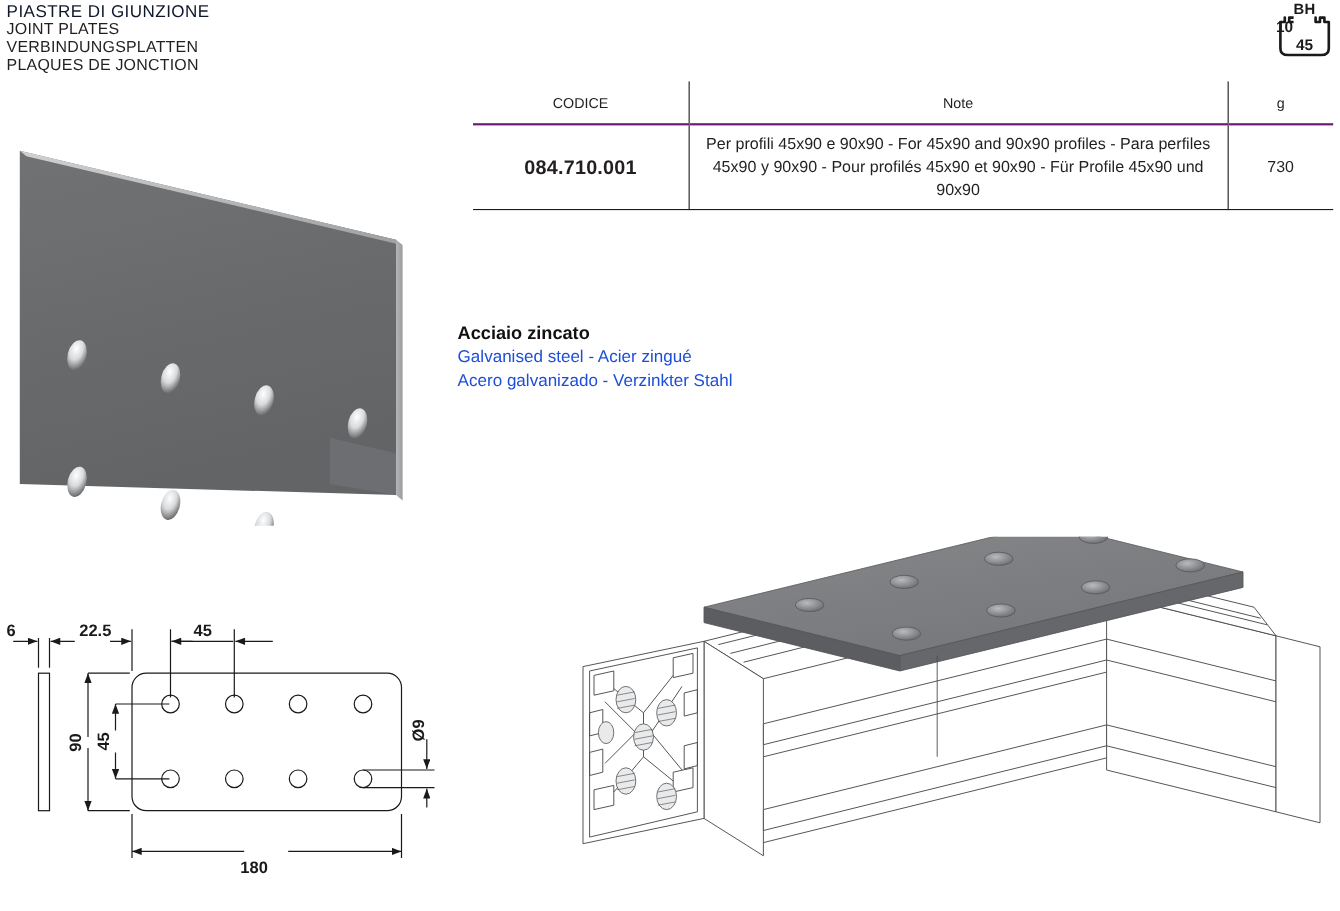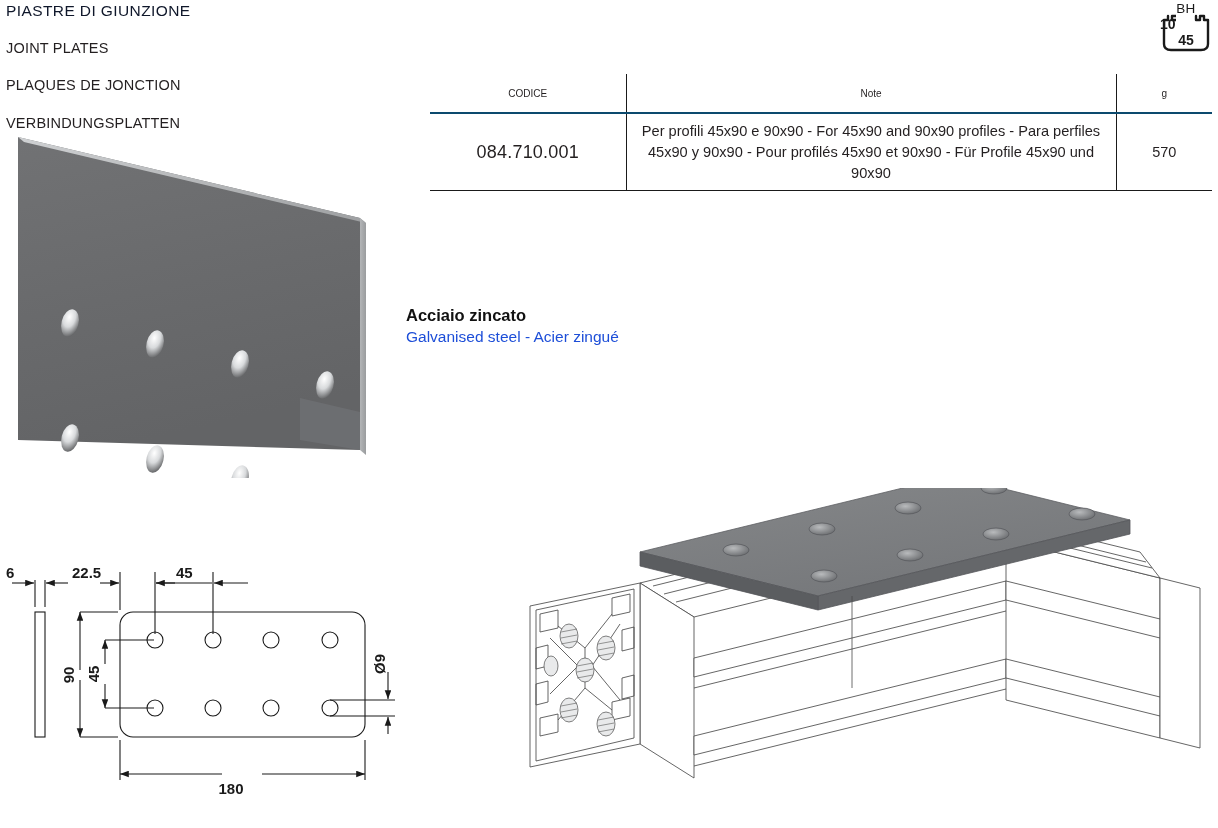--- a/index.html
+++ b/index.html
@@ -29,39 +29,38 @@
     letter-spacing: 0.4px;
     line-height: 17px;
     color: #0f172a;
   }
   #title-block .t-sub {
     font-size: 14.5px;
     font-weight: normal;
     letter-spacing: 0.2px;
     line-height: 16.4px;
     color: #231f20;
-    margin-top: 21px;
   }
 
   
   #bh-badge {
     position: absolute;
     right: 6px;
     top: 2px;
     width: 52px;
     height: 52px;
   }
   #bh-badge .bh-label {
     position: absolute;
     top: 0px;
     left: 0;
     width: 52px;
     text-align: center;
     font-size: 13.5px;
-    font-weight: normal;
+    font-weight: bold;
     letter-spacing: .3px;
     line-height: 14px;
   }
   #bh-badge .bh-n1 {
     position: absolute;
     top: 14px;
     left: 0;
     width: 52px;
     text-align: left;
     font-size: 14px;
@@ -92,53 +91,52 @@
   #spec-table th, #spec-table td {
     border: none;
     padding: 0;
     vertical-align: middle;
     text-align: center;
     font-weight: normal;
     color: #231f20;
   }
   #spec-table thead th {
     height: 38px;
-    font-size: 10px;
-    border-bottom: 2px solid #0c4a6e;
+    font-size: 13px;
+    border-bottom: 2px solid #701a75;
   }
   #spec-table thead th.c-code { border-right: 1px solid #1a1a1a; }
   #spec-table thead th.c-note { border-right: 1px solid #1a1a1a; margin-left: 35px; }
   #spec-table tbody td {
     height: 68px;
     border-bottom: 1.6px solid #1a1a1a;
     line-height: 21px;
     margin-top: 10px;
   }
   #spec-table tbody td.c-code {
     border-right: 1px solid #1a1a1a;
-    font-weight: normal;
+    font-weight: bold;
     font-size: 18px;
     letter-spacing: .2px;
   }
   #spec-table tbody td.c-note {
     border-right: 1px solid #1a1a1a;
     padding: 4px 10px;
     font-size: 14.6px;
   }
   .col-code { width: 196px; }
   .col-note { width: 490px; }
   .col-g    { width: 96px; }
 
   
   #material-block {
     position: absolute;
-    left: 406px;
+    left: 416px;
     top: 292px;
     width: 480px;
-    margin-top: 12px;
   }
   #material-block .m-main {
     font-size: 16.5px;
     font-weight: bold;
     line-height: 22px;
     color: #111;
   }
   #material-block .m-sub {
     font-size: 15.5px;
     line-height: 22px;
@@ -157,22 +155,22 @@
     font-weight: bold;
     fill: #1a1a1a;
   }
 </style>
 </head>
 <body>
 
 <div id="title-block">
   <div class="t-main">PIASTRE DI GIUNZIONE</div>
   <div class="t-sub">JOINT PLATES</div>
+  <div class="t-sub">VERBINDUNGSPLATTEN</div>
   <div class="t-sub">PLAQUES DE JONCTION</div>
-  <div class="t-sub">VERBINDUNGSPLATTEN</div>
 </div>
 
 <div id="bh-badge">
   <svg width="52" height="52" viewBox="0 0 52 52">
     <path d="M8,14 L8,18 L4,18 L4,42 Q4,48 11,48 L41,48 Q48,48 48,42 L48,18 L44,18 L44,14 L40,14 L40,18 L36,18 L36,14" fill="none" stroke="#1a1a1a" stroke-width="2.4" stroke-linejoin="round" stroke-linecap="round"></path>
     <path d="M16,14 L12,14 L12,18 L16,18" fill="none" stroke="#1a1a1a" stroke-width="2.4" stroke-linejoin="round"></path>
   </svg>
   <div class="bh-label">BH</div>
   <div class="bh-n1">10</div>
   <div class="bh-n2">45</div>
@@ -188,28 +186,29 @@
     <tr>
       <th class="c-code">CODICE</th>
       <th class="c-note">Note</th>
       <th class="c-g">g</th>
     </tr>
   </thead>
   <tbody>
     <tr>
       <td class="c-code">084.710.001</td>
       <td class="c-note">Per profili 45x90 e 90x90 - For 45x90 and 90x90 profiles - Para perfiles 45x90 y 90x90 - Pour profilés 45x90 et 90x90 - Für Profile 45x90 und 90x90</td>
-      <td class="c-g">570</td>
+      <td class="c-g">730</td>
     </tr>
   </tbody>
 </table>
 
 <div id="material-block">
   <div class="m-main">Acciaio zincato</div>
   <div class="m-sub">Galvanised steel - Acier zingué</div>
+  <div class="m-sub">Acero galvanizado - Verzinkter Stahl</div>
 </div>
 
 <div id="render-3d">
   <svg width="410" height="360" viewBox="0 0 410 360">
     <defs>
       <linearGradient id="faceGrad" x1="0" y1="0" x2="0.25" y2="1">
         <stop offset="0%" stop-color="#717274"></stop>
         <stop offset="55%" stop-color="#696a6c"></stop>
         <stop offset="100%" stop-color="#636466"></stop>
       </linearGradient>

